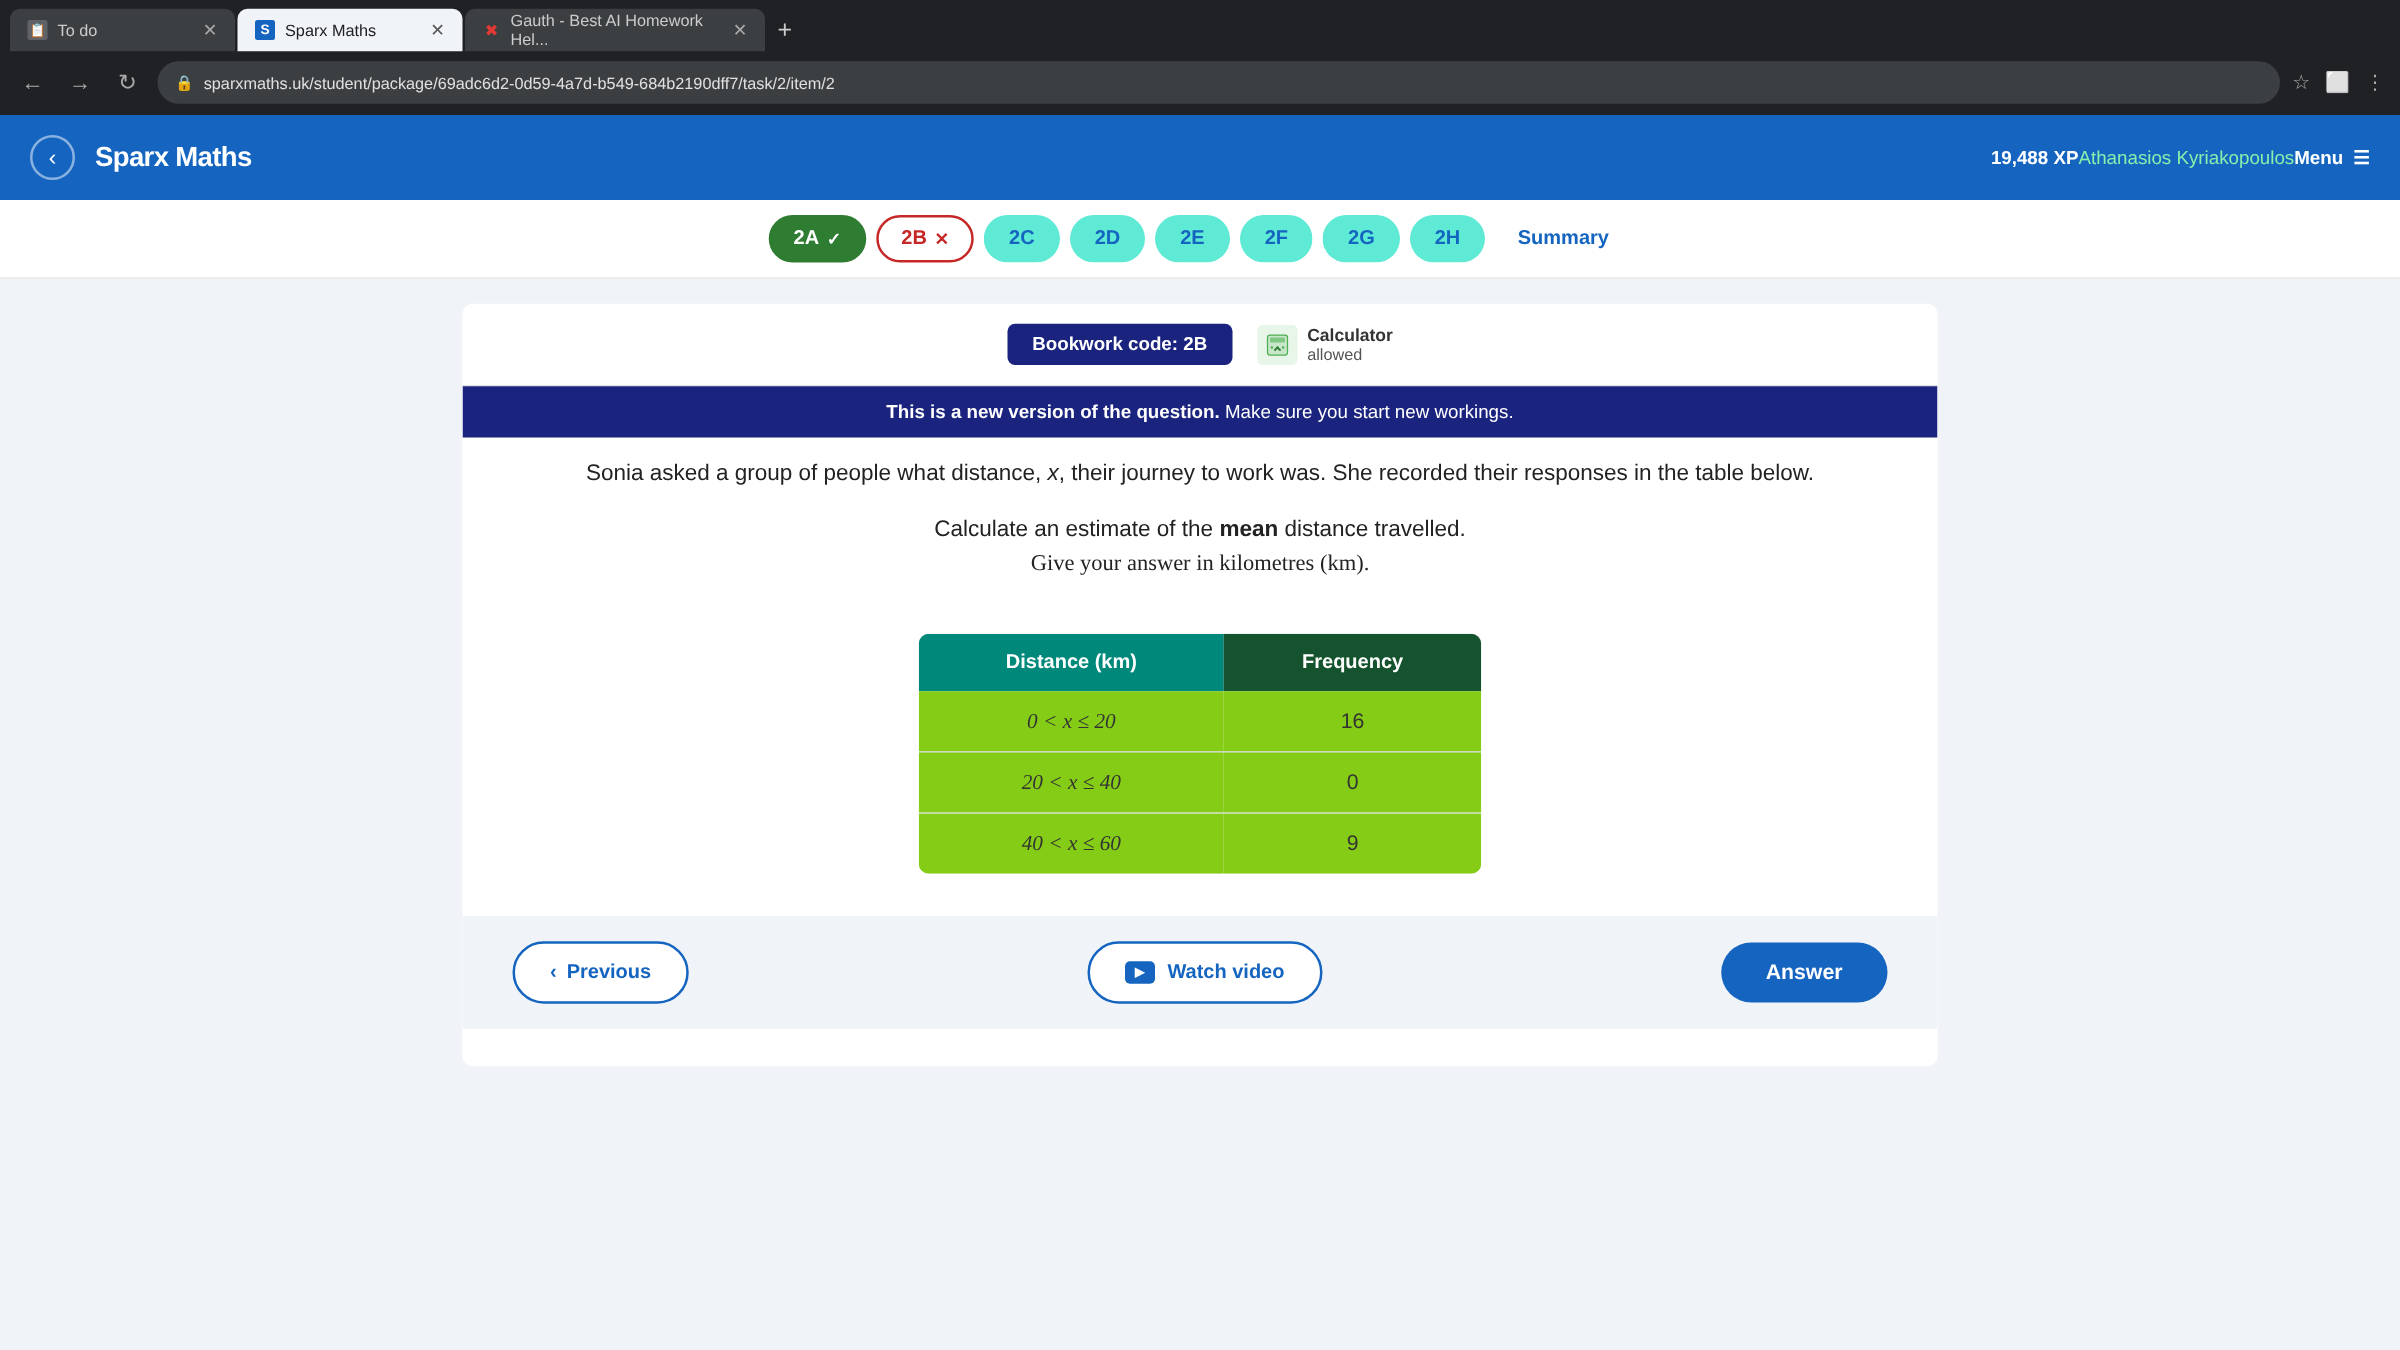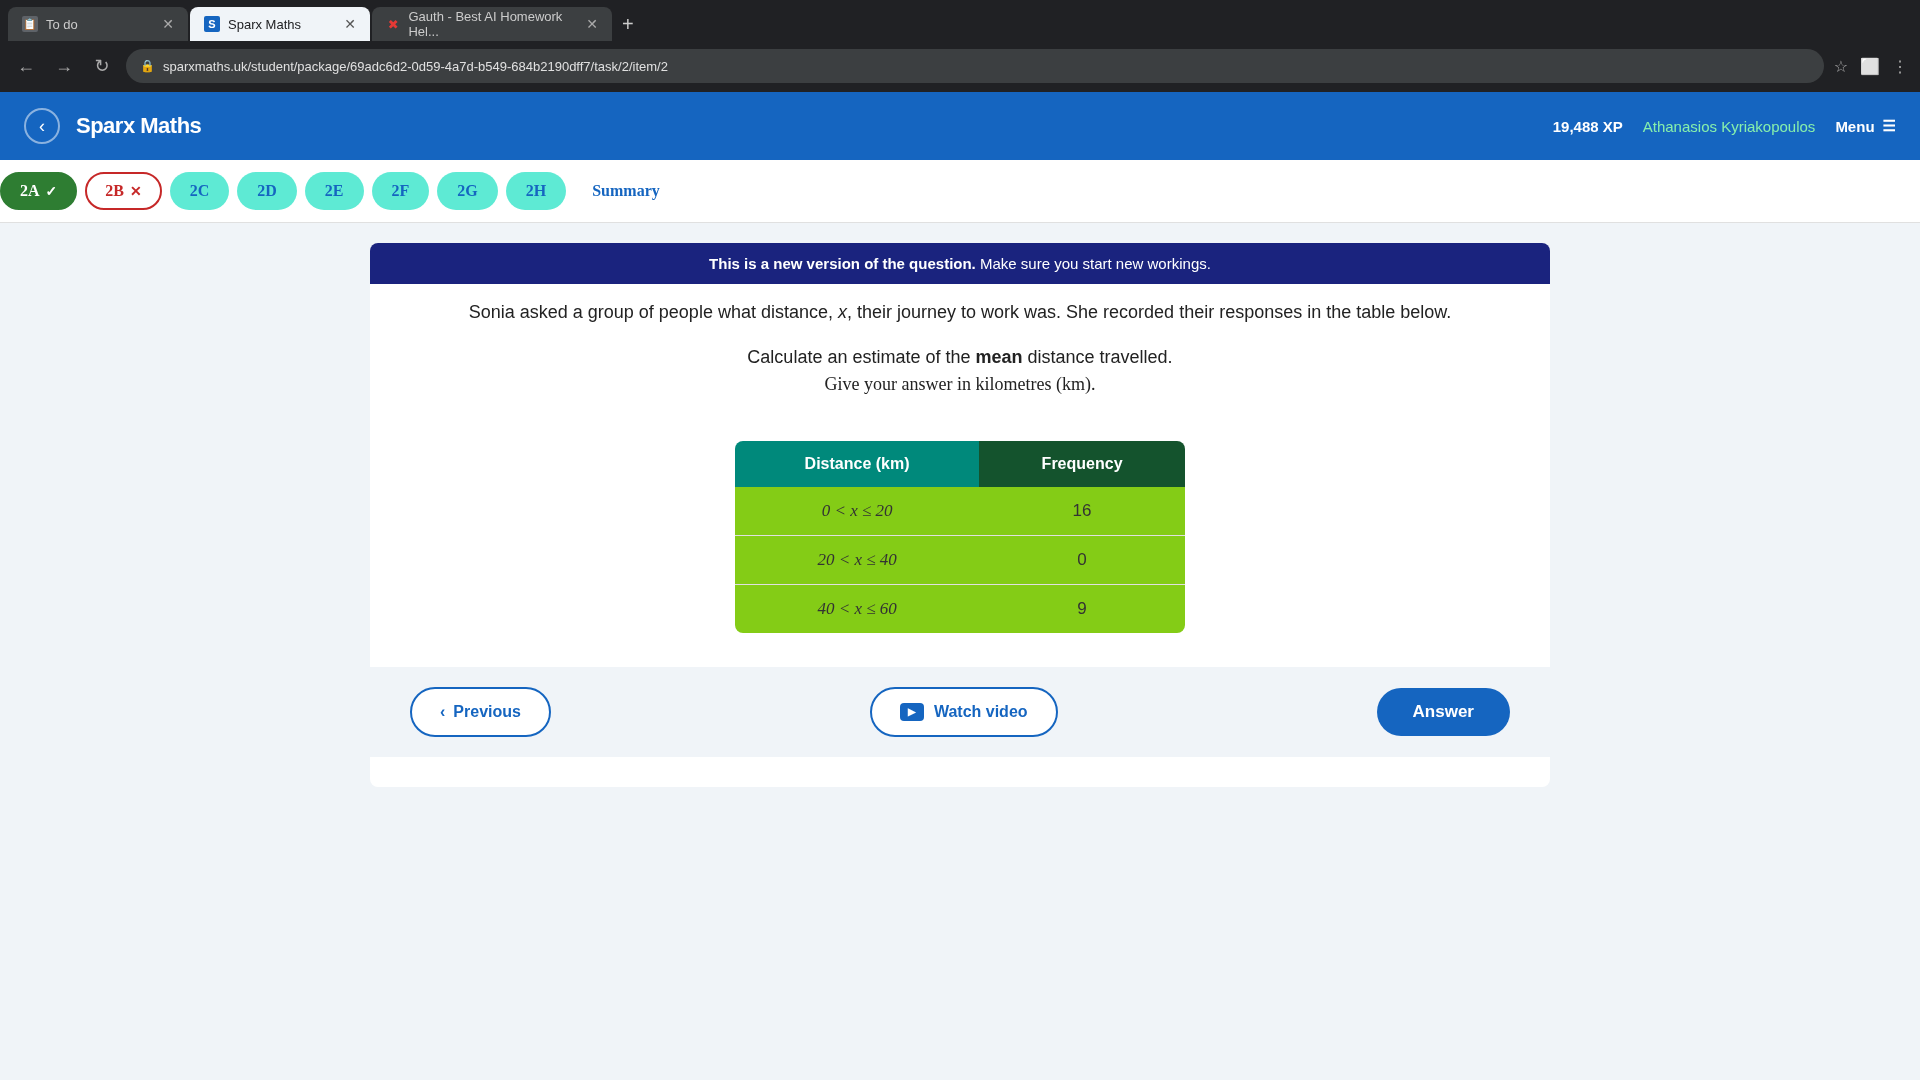--- a/index.html
+++ b/index.html
@@ -123,21 +123,20 @@
     .app-logo {
       font-size: 22px;
       font-weight: 700;
       color: white;
       letter-spacing: -0.5px;
     }
     .header-right {
       margin-left: auto;
       display: flex;
       align-items: center;
-      gap: 20px;
     }
     .xp-badge {
       font-size: 15px;
       font-weight: 600;
       color: white;
     }
     .user-name {
       font-size: 15px;
       color: #86efac;
     }
@@ -149,25 +148,24 @@
       font-size: 15px;
       font-weight: 600;
       cursor: pointer;
     }
 
     
     .task-tabs {
       background: white;
       display: flex;
       align-items: center;
-      justify-content: flex-start;
+      justify-content: center;
       gap: 8px;
       padding: 12px 0;
       border-bottom: 1px solid #e0e0e0;
-      font-family: Liberation Serif, serif;
     }
     .task-tab {
       display: flex;
       align-items: center;
       gap: 6px;
       padding: 8px 18px;
       border-radius: 24px;
       font-size: 16px;
       font-weight: 700;
       cursor: pointer;
@@ -444,20 +442,39 @@
     <span>2H</span>
   </div>
   <div class="task-tab summary">
     <span>Summary</span>
   </div>
 </div>
 
 <div class="main-content">
   <div class="question-card">
 
+    <div class="bookwork-bar">
+      <div class="bookwork-badge">Bookwork code: 2B</div>
+      <div class="calculator-badge">
+        <div class="calc-icon">
+          <svg width="20" height="20" viewBox="0 0 20 20" fill="none">
+            <rect x="2" y="2" width="16" height="16" rx="2" fill="#c8e6c9" stroke="#4caf50" stroke-width="1"></rect>
+            <rect x="4" y="4" width="12" height="4" rx="1" fill="#81c784"></rect>
+            <circle cx="5.5" cy="12" r="1" fill="#4caf50"></circle>
+            <circle cx="10" cy="12" r="1" fill="#4caf50"></circle>
+            <circle cx="14.5" cy="12" r="1" fill="#4caf50"></circle>
+            <polyline points="8,14 10,12 12,14" stroke="#2e7d32" stroke-width="1.5" fill="none" stroke-linecap="round"></polyline>
+          </svg>
+        </div>
+        <div>
+          <div style="font-weight:600; font-size:14px;">Calculator</div>
+          <div style="font-size:13px; color:#555;">allowed</div>
+        </div>
+      </div>
+    </div>
 
     <div class="new-version-banner">
       <strong>This is a new version of the question.</strong>
       <span> Make sure you start new workings.</span>
     </div>
 
     <div class="question-body">
       <p class="question-text">
         Sonia asked a group of people what distance, <em>x</em>, their journey to work was. She recorded their responses in the table below.
       </p>

